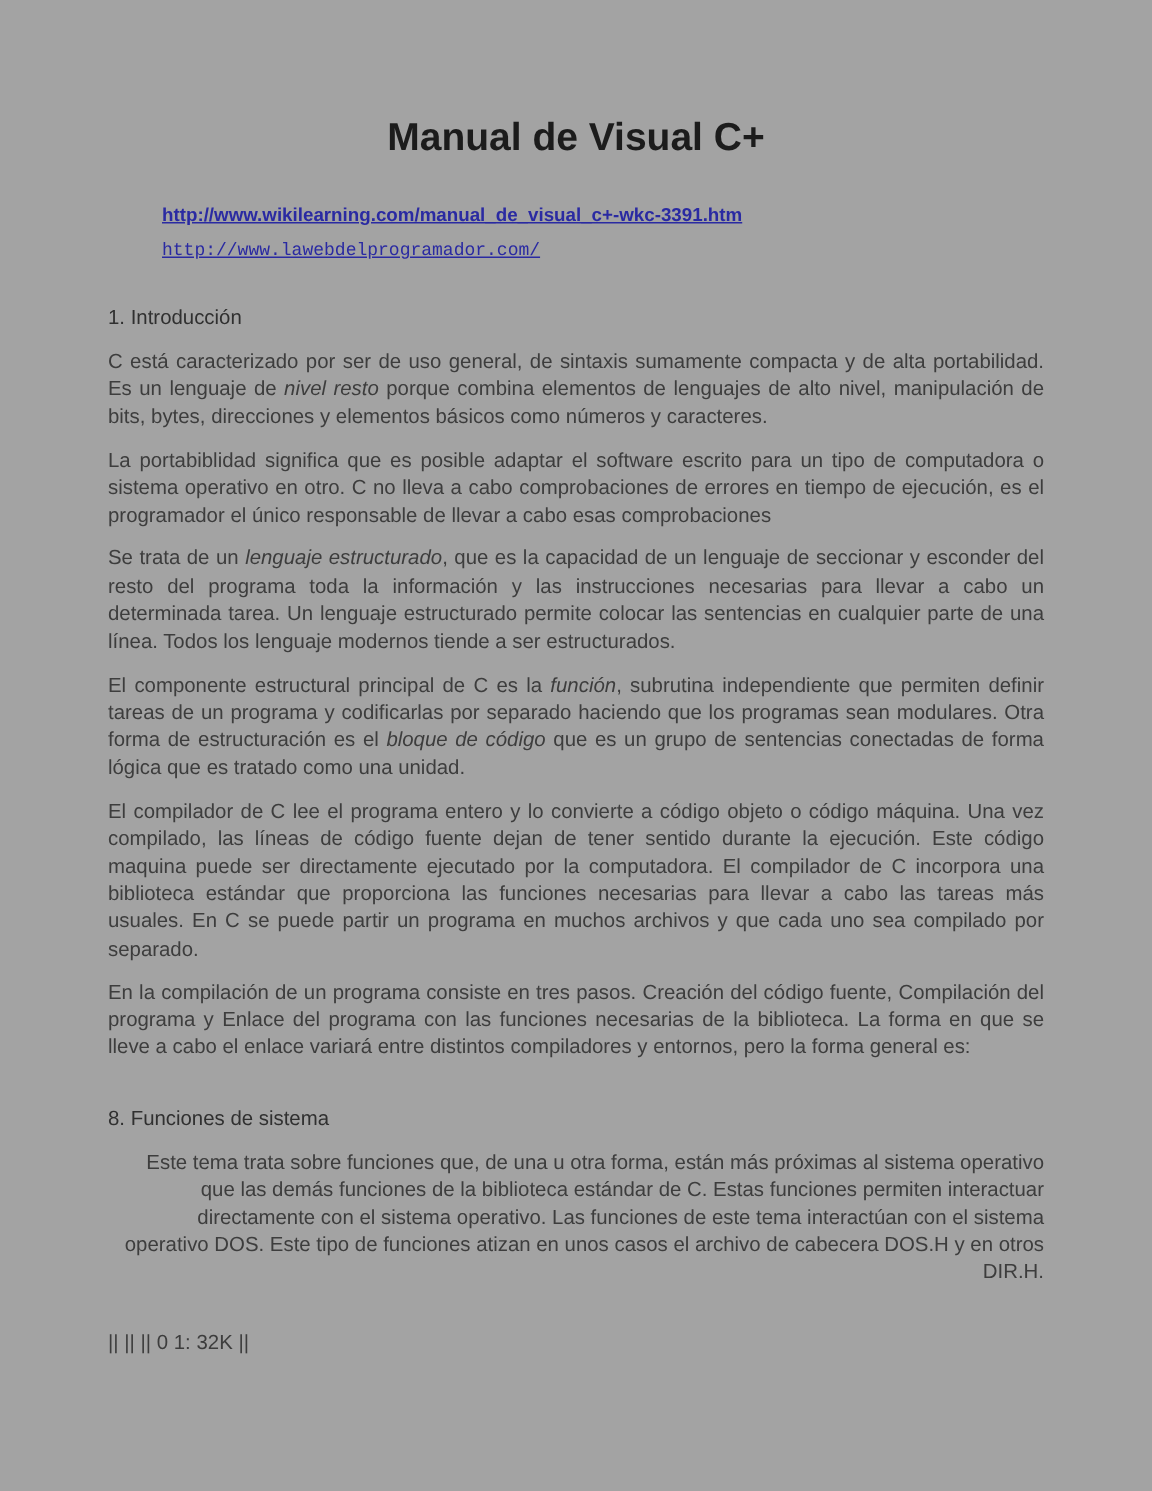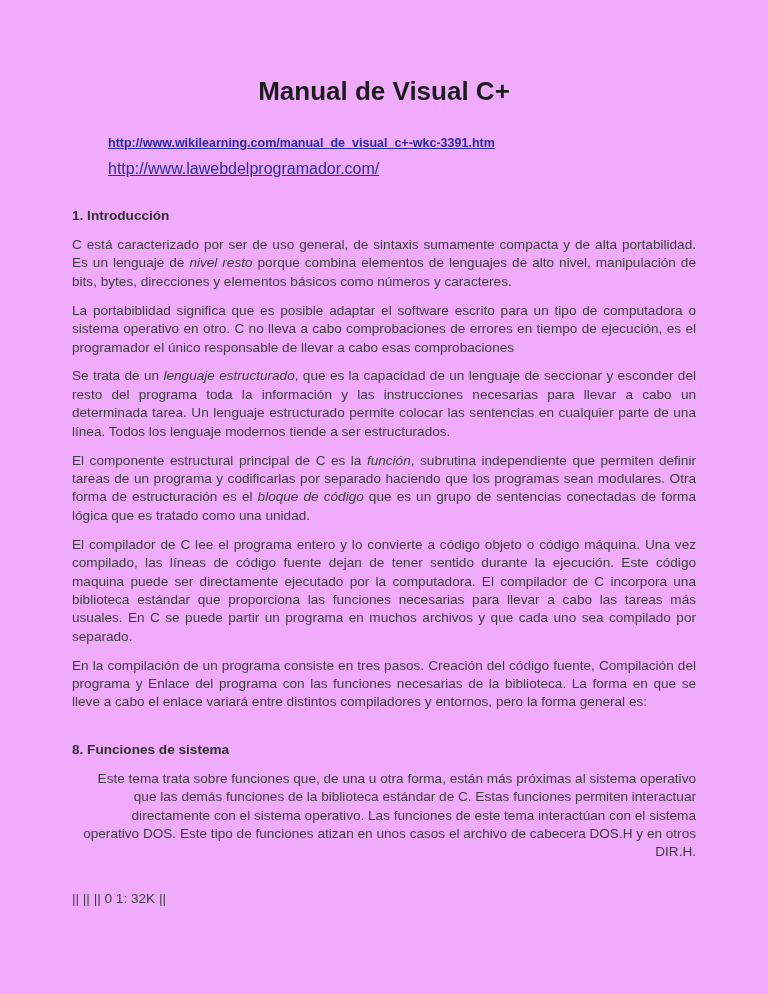--- a/index.html
+++ b/index.html
@@ -10,21 +10,21 @@
     height: 994px;
     overflow: hidden;
   }
   .page {
     box-sizing: border-box;
     width: 768px;
     height: 994px;
     padding: 76px 72px 0 72px;
     font-family: "Liberation Sans", sans-serif;
     color: #3d3d3d;
-    background: #f0abfc;
+    background: #a3a3a3;
   }
   h1.doc-title {
     margin: 0 0 30px 0;
     text-align: center;
     font-size: 26px;
     line-height: 30px;
     font-weight: bold;
     color: #1c1c1c;
   }
   .links a {
@@ -32,28 +32,29 @@
     color: #2a2aa2;
     text-decoration: underline;
     cursor: pointer;
   }
   .link-primary {
     font-size: 12.5px;
     font-weight: bold;
     margin-bottom: 10px;
   }
   .link-secondary {
-    font-size: 16px;
+    font-size: 12px;
     font-weight: normal;
+    font-family: Liberation Mono, monospace;
   }
   .links a { display: block; margin-left: 36px; }
   h2.section-heading {
     font-size: 13.6px;
     line-height: 18px;
-    font-weight: bold;
+    font-weight: normal;
     color: #303030;
     margin: 29px 0 11px 0;
   }
   p.para {
     font-size: 13.6px;
     line-height: 18.4px;
     margin: 0 0 10.5px 0;
   }
   p.para.justify { text-align: justify; }
   p.para.left { text-align: right; }

